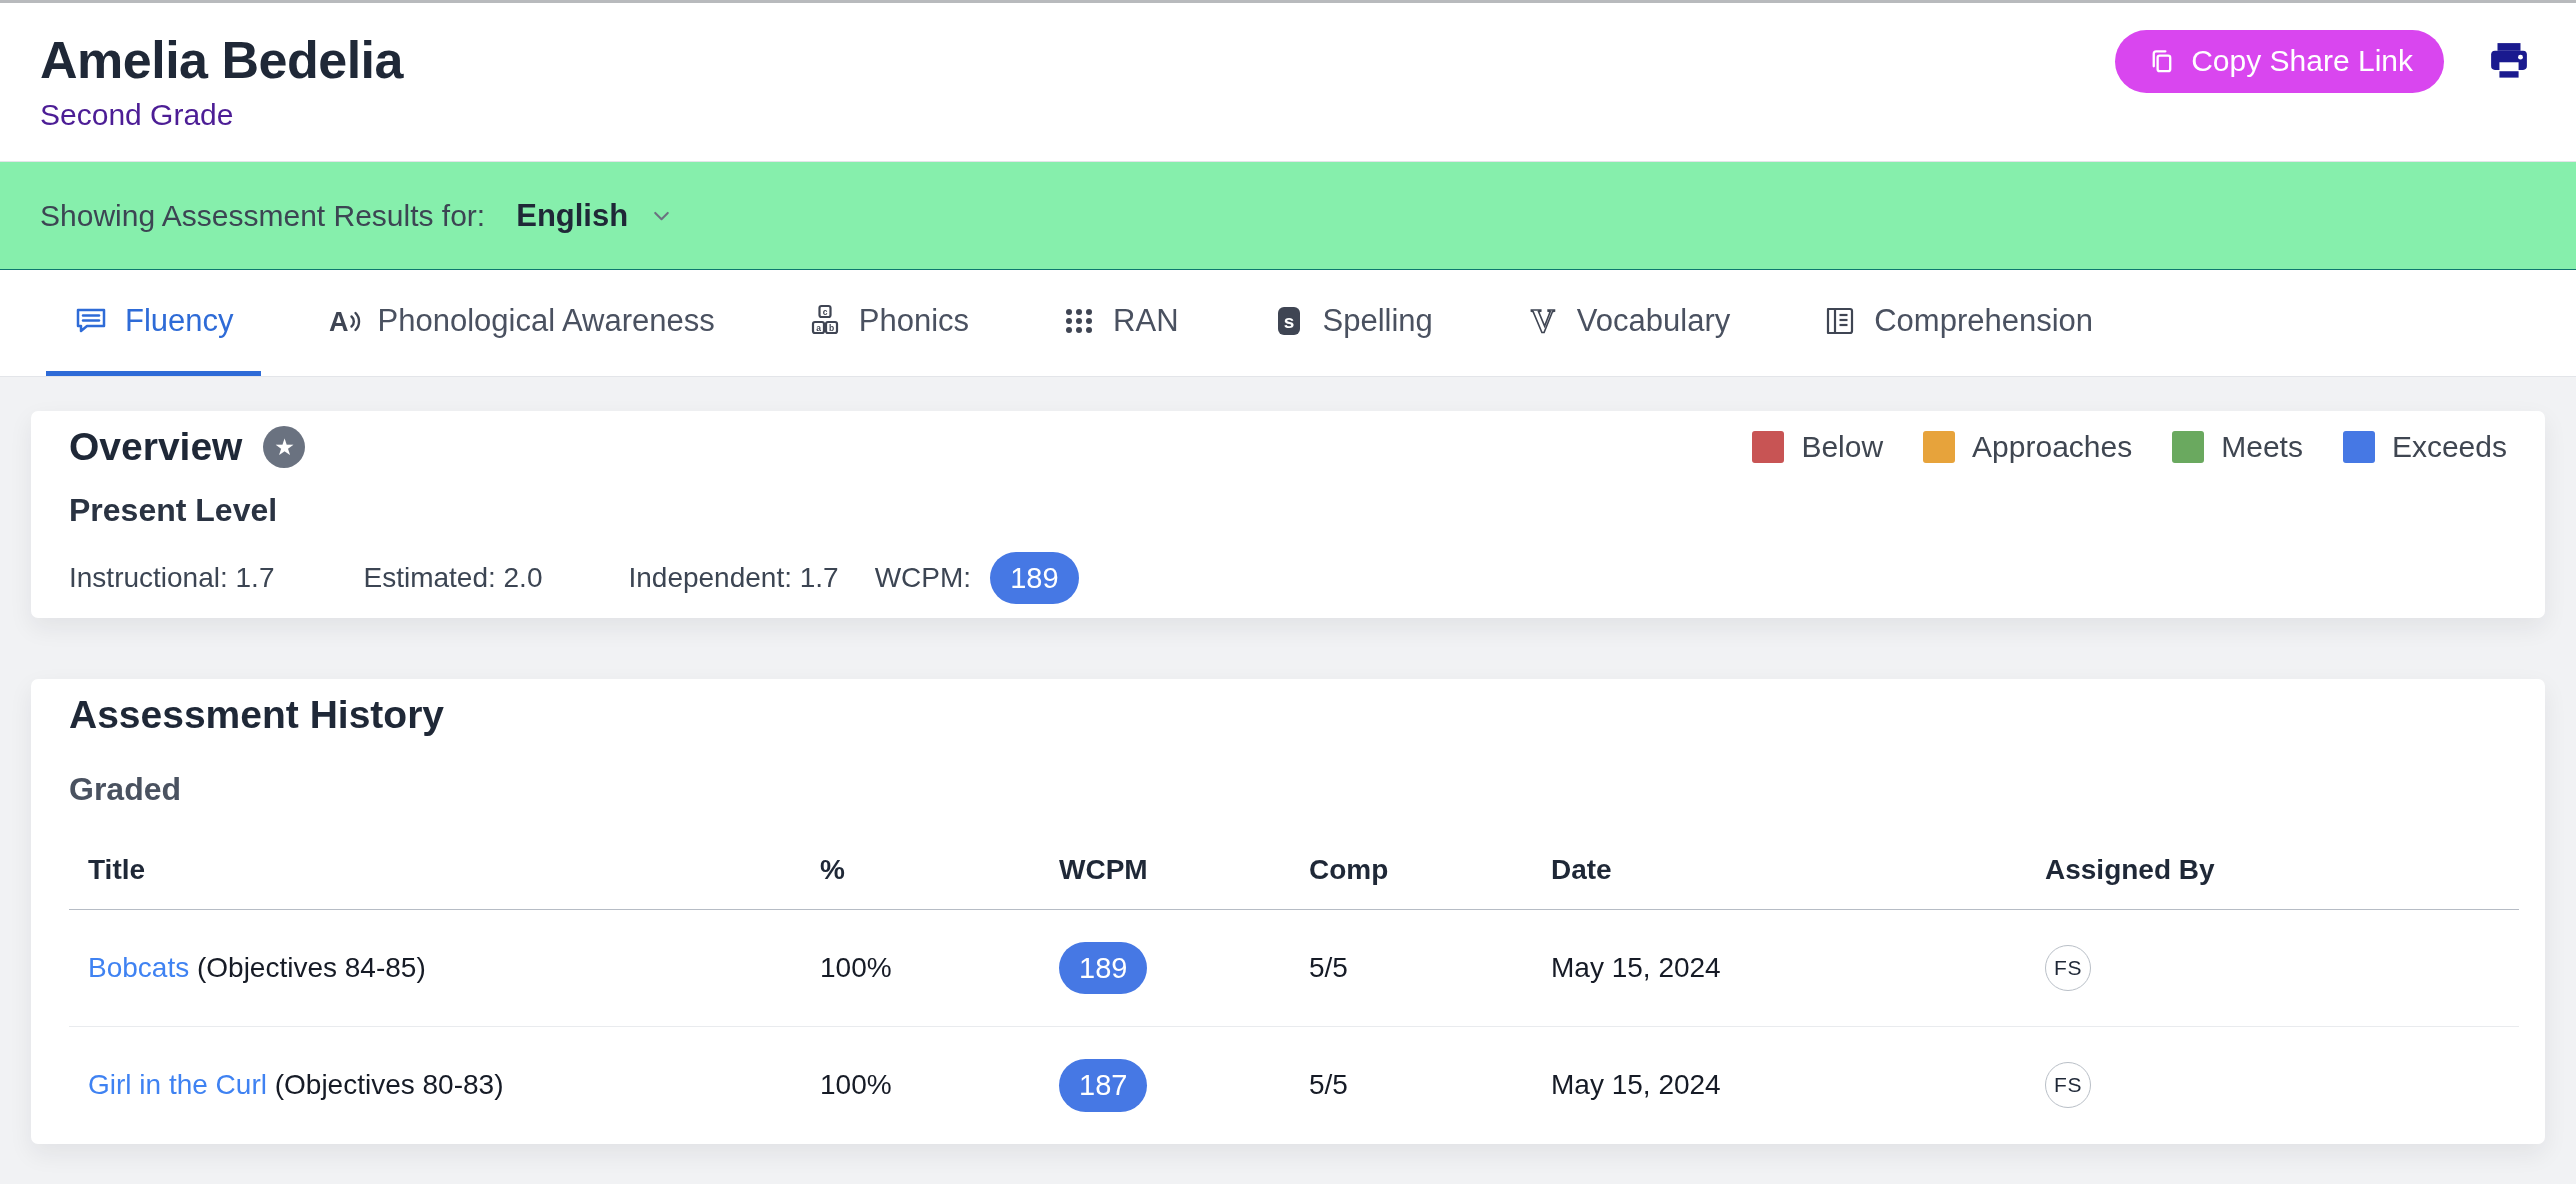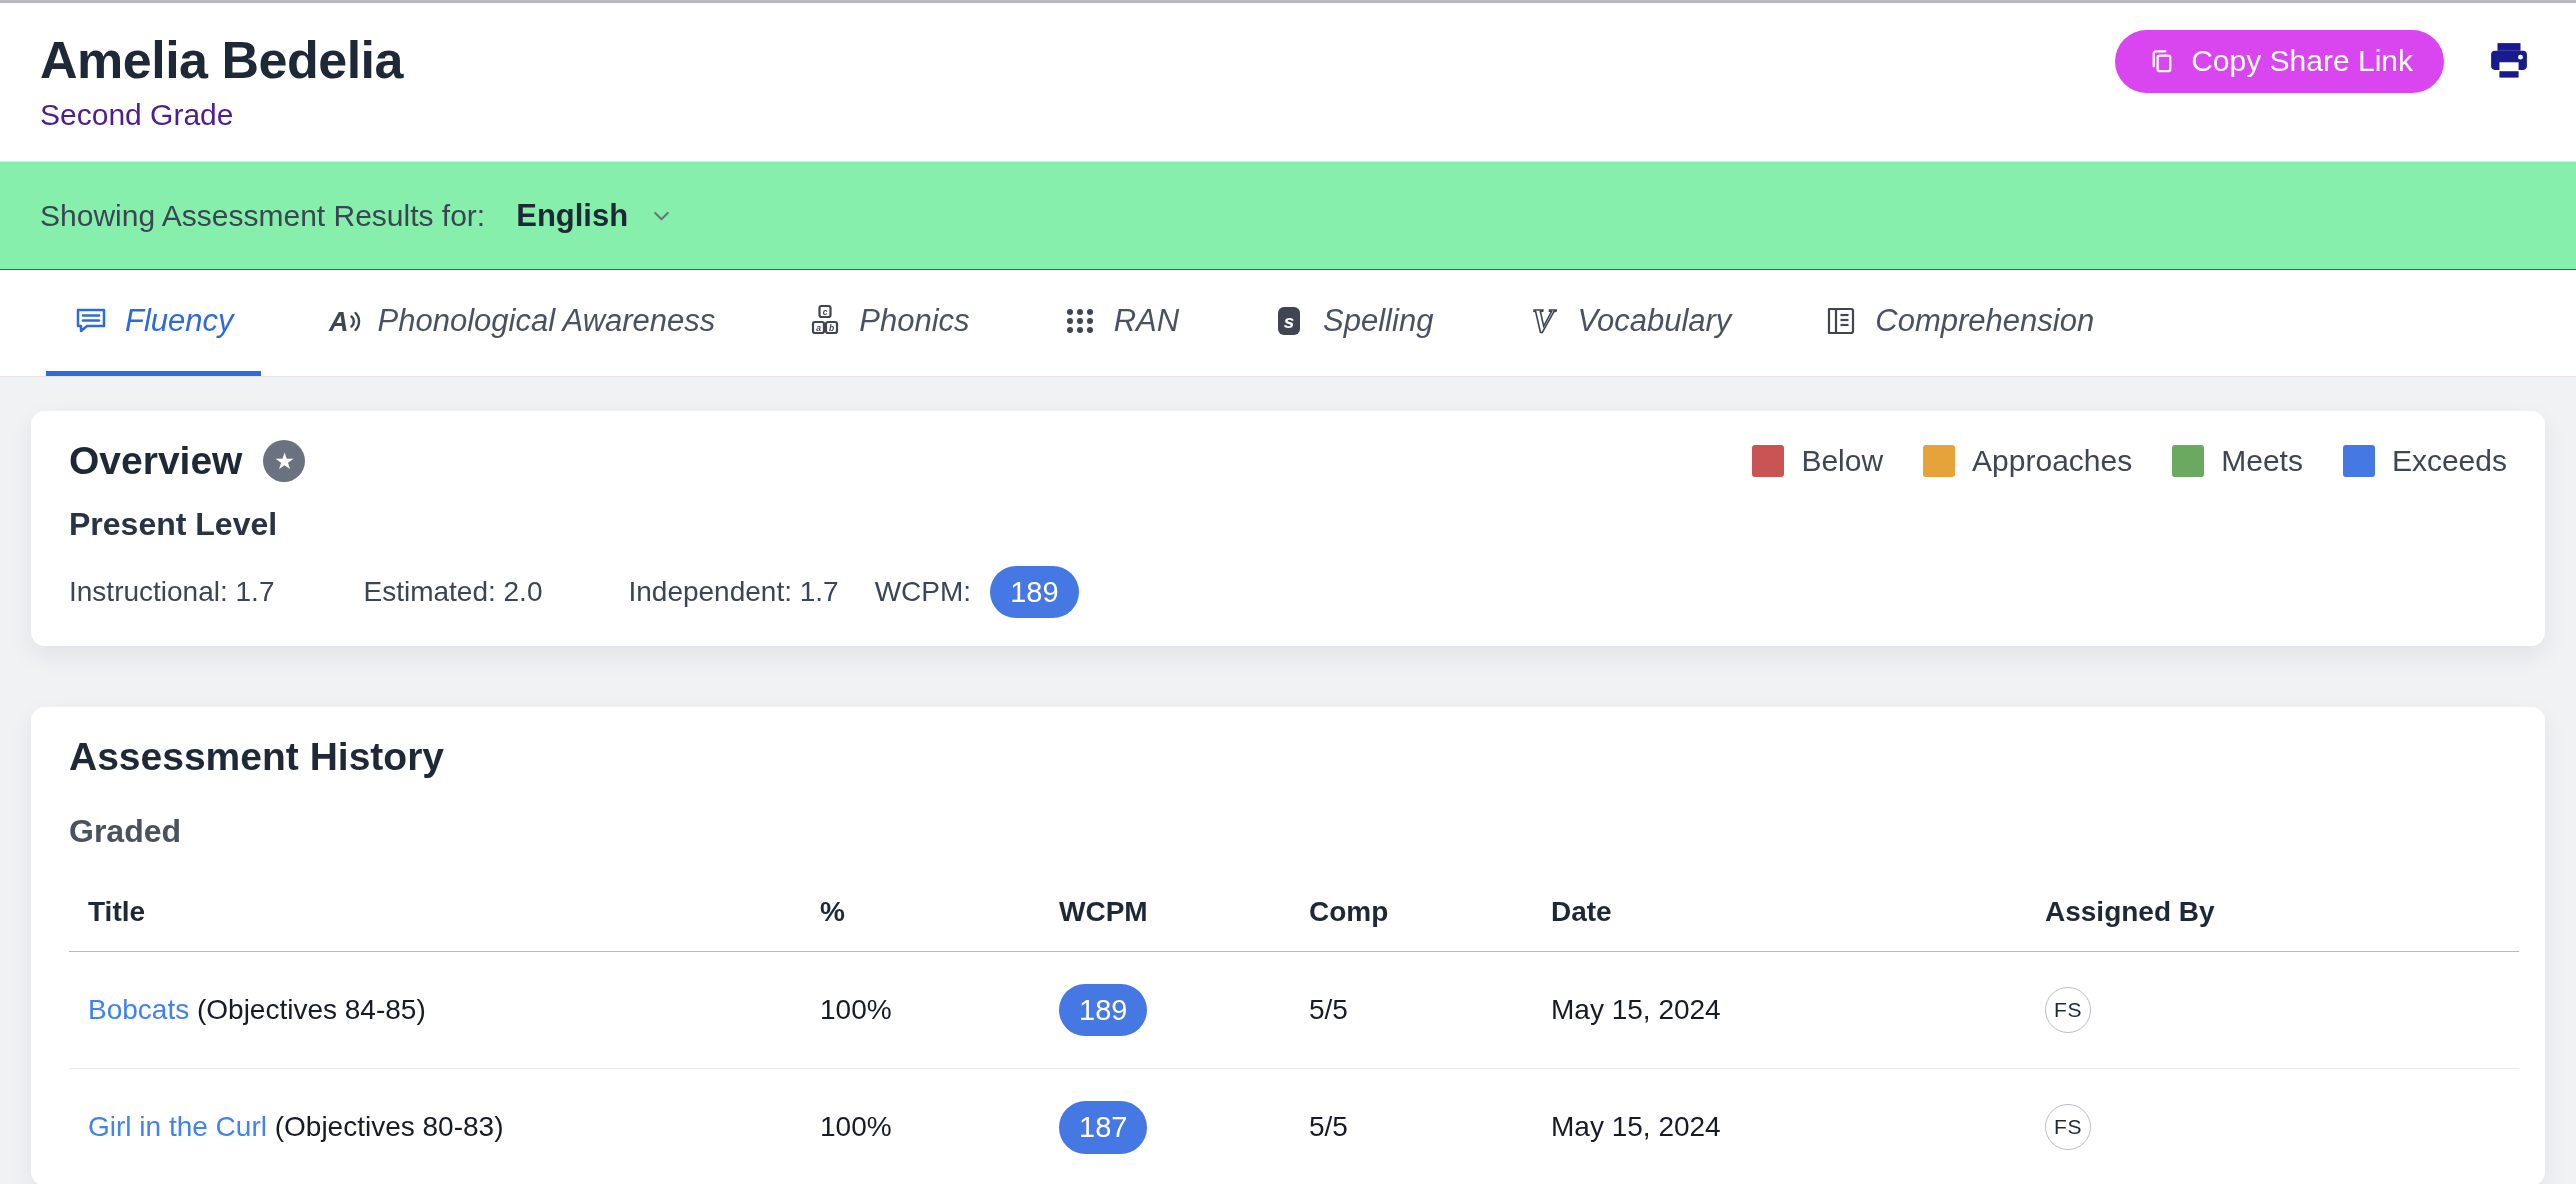--- a/index.html
+++ b/index.html
@@ -36,36 +36,36 @@
     padding:0 44px 0 40px; height:108px;
     background:#86efac; border-bottom:1px solid #0f766e;
   }
   .filter-label { font-size:30px; color:#3c4553; }
   .language-dropdown { display:flex; align-items:center; gap:21px; margin-left:31px; cursor:pointer; }
   .language-value { font-size:31px; font-weight:bold; color:#1f2837; }
   
   .tab-bar {
     display:flex; align-items:stretch; gap:38px;
     padding:0 44px 0 46px; height:107px;
-    background:#fff; border-bottom:1px solid #e3e5e9;font-style:italic;
+    background:#fff; border-bottom:1px solid #e3e5e9;
   }
   .tab {
     display:flex; align-items:center; gap:16px;
     padding:0 27px; font-size:31px; color:#4a5160;
     cursor:pointer; border-bottom:5.7px solid transparent;
   }
   .tab .t-icon { display:flex; color:#3f4553; }
   .tab.active { color:#2e6bd7; border-bottom-color:#2e6bd7; }
   .tab.active .t-icon { color:#2e6bd7; }
   
   .content { background:#f1f2f4; padding:34px 31px; height:807px; }
   .card {
-    background:#fff; border-radius:14px;
+    background:#fff; border-radius:7px;
     box-shadow:0 9.6px 25px rgba(23,28,38,0.07);
-    padding:28px 38px;
+    padding:14px 38px;
   }
   .overview-head { display:flex; align-items:center; justify-content:space-between; }
   .overview-title-wrap { display:flex; align-items:center; gap:21px; }
   .card-title { font-size:39px; font-weight:bold; color:#1f2837; }
   .star-badge {
     width:42px; height:42px; border-radius:50%;
     background:#6a7280; color:#fff; font-size:23px;
     display:flex; align-items:center; justify-content:center;
   }
   .legend { display:flex; align-items:center; gap:40px; }

